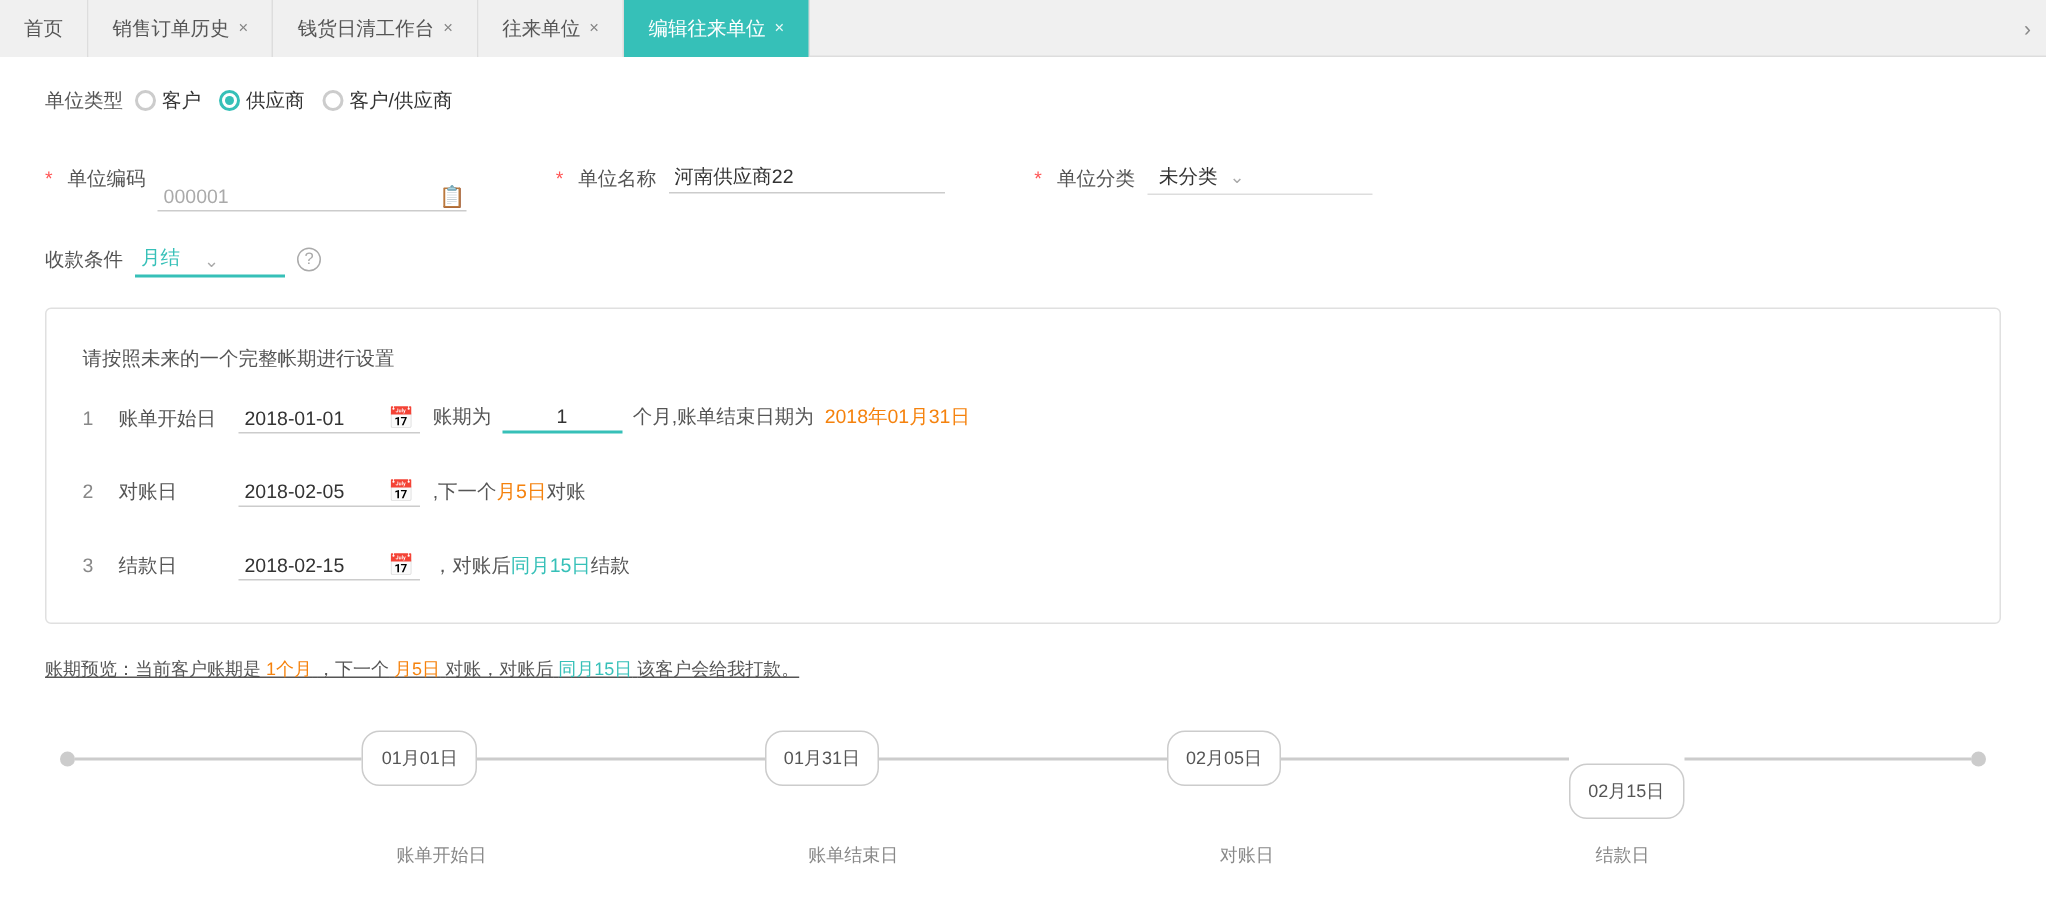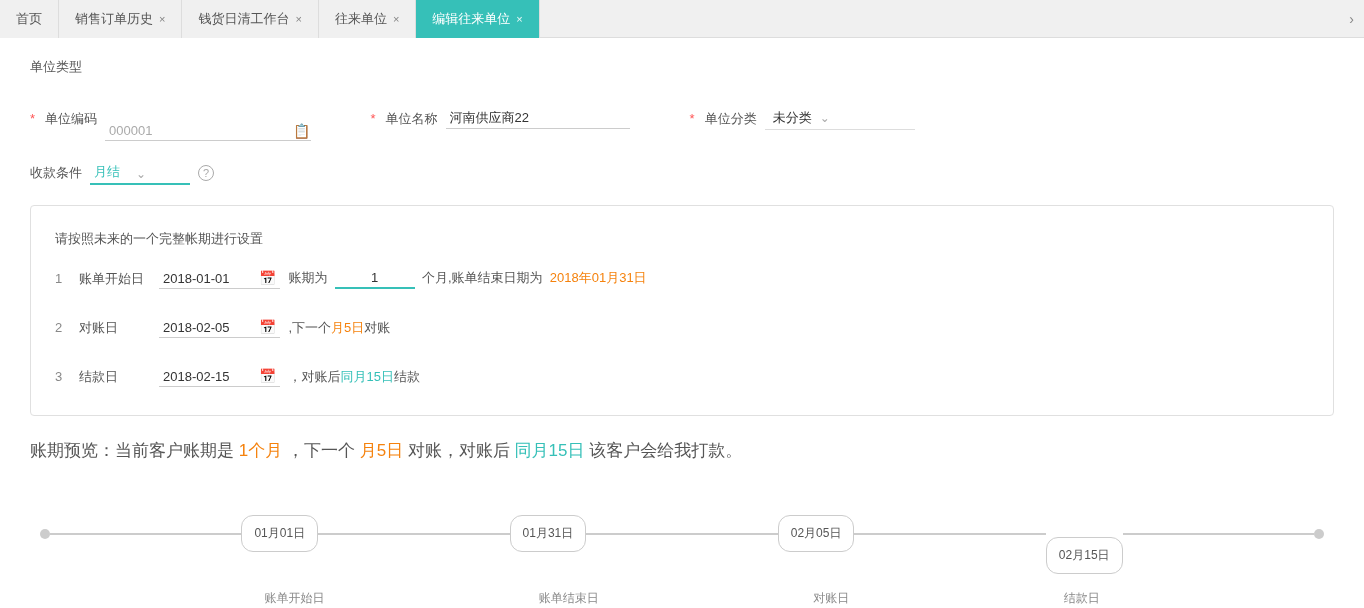--- a/index.html
+++ b/index.html
@@ -194,24 +194,25 @@
       padding: 2px 4px;
       color: #333;
       background: transparent;
       text-align: center;
     }
     .highlight-orange { color: #f5820d; }
     .highlight-teal { color: #36c0b8; }
 
     
     .preview-text {
-      font-size: 17px;
-      color: #555;
-      margin-bottom: 27px;
+      font-size: 12px;
+      color: #555;
+      margin-bottom: 8px;
       line-height: 1.8;
+      text-decoration: underline;
     }
     .tl-badge {
       border: 1px solid #ccc;
       border-radius: 12px;
       padding: 9px 12px;
       font-size: 12px;
       color: #555;
       background: #fff;
       white-space: nowrap;
     }
@@ -246,20 +247,34 @@
     <span class="tab-close">×</span>
   </div>
   <div class="tabs-arrow">›</div>
 </div>
 
 <div class="content">
 
   <div class="form-row">
     <div class="form-group">
       <span class="form-label">单位类型</span>
+      <div class="radio-group">
+        <label class="radio-item">
+          <div class="radio-circle"></div>
+          <span>客户</span>
+        </label>
+        <label class="radio-item">
+          <div class="radio-circle checked"></div>
+          <span>供应商</span>
+        </label>
+        <label class="radio-item">
+          <div class="radio-circle"></div>
+          <span>客户/供应商</span>
+        </label>
+      </div>
     </div>
   </div>
 
   <div class="form-row">
     <div class="form-group">
       <span class="required-star">*</span>
       <span class="form-label">单位编码</span>
       <div class="input-with-icon">
         <input type="text" style="color: rgb(170, 170, 170); min-width: 120px;" value="000001">
         <span class="input-icon">📋</span>

